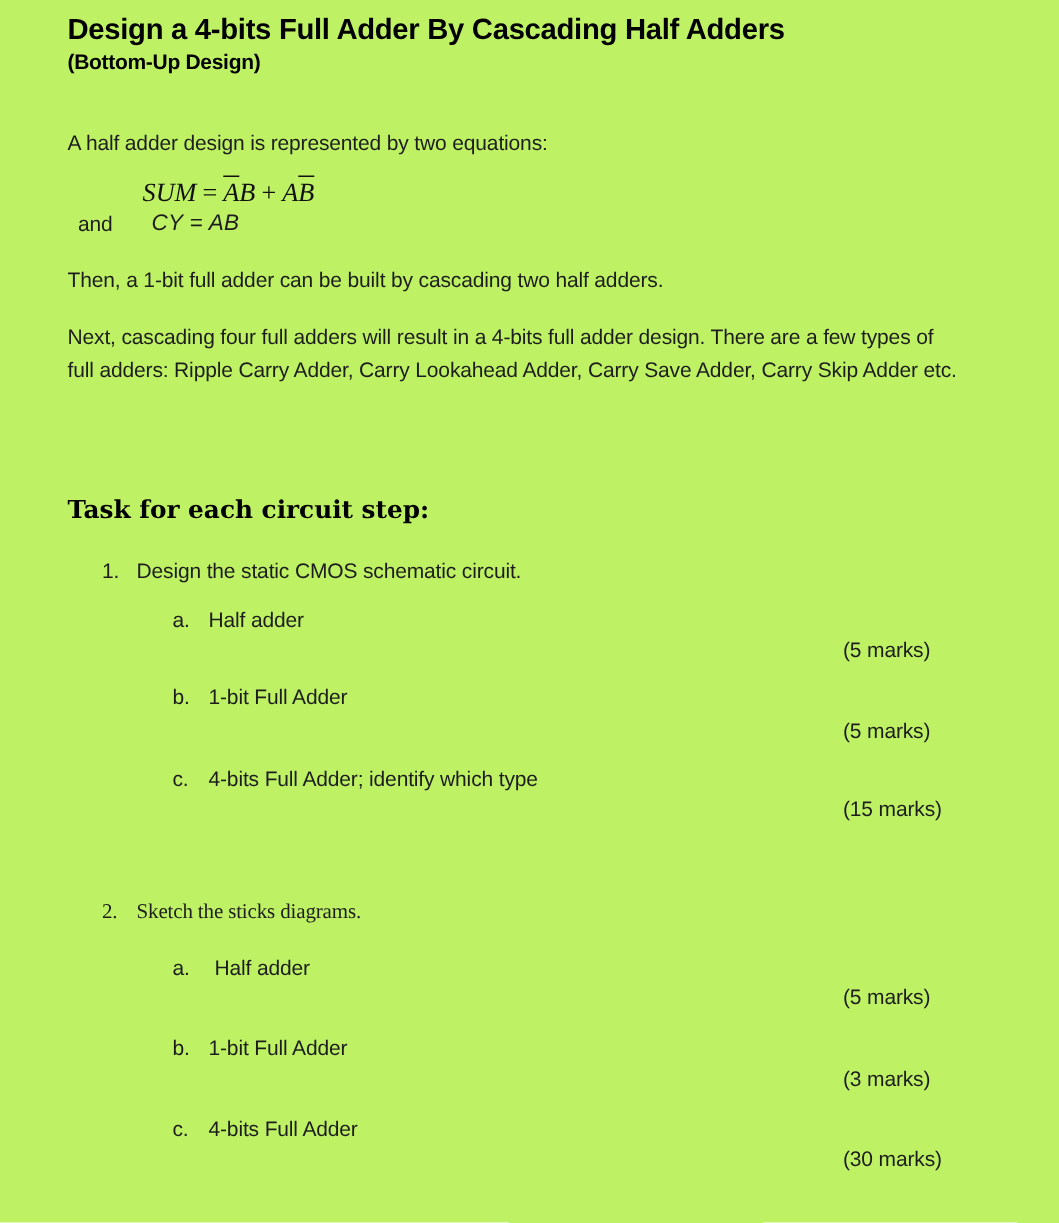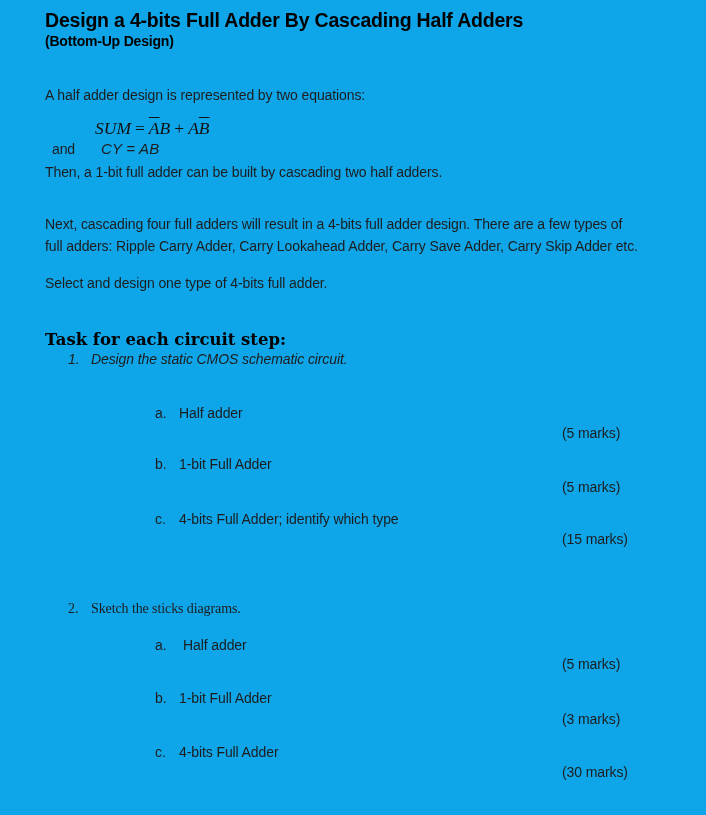--- a/index.html
+++ b/index.html
@@ -1,20 +1,20 @@
 <!DOCTYPE html>
 <html><head>
 <meta charset="utf-8">
 <style>
   html, body { margin: 0; padding: 0; background: #ffffff; }
   .page {
     position: relative;
     width: 706px;
     height: 815px;
-    background: #0ea5e9;
+    background: #bef264;
     font-family: "Liberation Sans", sans-serif;
     color: #1d1d1d;
     overflow: hidden;
   }
   .abs { position: absolute; }
 
   .doc-title {
     left: 45px; top: 8px;
     font-size: 19.5px;
     font-weight: bold;
@@ -66,49 +66,48 @@
     left: 45px; top: 328px;
     font-family: "DejaVu Serif", serif;
     font-weight: bold;
     font-size: 16.5px;
     color: #000;
     line-height: 23px;
     white-space: nowrap;
   }
   .num-item { left: 68px; }
   .num-item .marker { display: inline-block; width: 23px; }
-  .sub-item { left: 115px; margin-left: 40px; }
+  .sub-item { left: 115px; }
   .sub-item .marker { display: inline-block; width: 24px; }
   .marks { left: 562px; }
 </style>
 </head>
 <body>
 
 <div class="page">
 
   <div class="abs doc-title">Design a 4-bits Full Adder By Cascading Half Adders</div>
   <div class="abs doc-subtitle">(Bottom-Up Design)</div>
 
   <div class="abs equation"><span>SUM</span><span class="op">=</span><span class="ov">A</span><span>B</span><span class="op">+</span><span>A</span><span class="ov">B</span></div>
 
   <div class="abs body-text" style="left:45px; top:86px;">A half adder design is represented by two equations:</div>
 
   <div class="abs body-text and-word">and</div>
   <div class="abs cy-equation">CY = AB</div>
 
-  <div class="abs body-text" style="left:45px; top:163px;text-align:center;">Then, a 1-bit full adder can be built by cascading two half adders.</div>
+  <div class="abs body-text" style="left:45px; top:177px;text-align:center;">Then, a 1-bit full adder can be built by cascading two half adders.</div>
 
   <div class="abs body-text para-multiline" style="left:45px; top:213px;">Next, cascading four full adders will result in a 4-bits full adder design. There are a few types of
 full adders: Ripple Carry Adder, Carry Lookahead Adder, Carry Save Adder, Carry Skip Adder etc.</div>
 
-  <div class="abs body-text" style="left:45px; top:274px;">Select and design one type of 4-bits full adder.</div>
 
   <div class="abs section-heading">Task for each circuit step:</div>
 
-  <div class="abs body-text num-item" style="top:350px;font-style:italic;"><span class="marker">1.</span><span>Design the static CMOS schematic circuit.</span></div>
+  <div class="abs body-text num-item" style="top:371px;"><span class="marker">1.</span><span>Design the static CMOS schematic circuit.</span></div>
 
   <div class="abs body-text sub-item" style="top:404px;"><span class="marker">a.</span><span>Half adder</span></div>
   <div class="abs body-text marks" style="top:424px;">(5 marks)</div>
 
   <div class="abs body-text sub-item" style="top:455px;"><span class="marker">b.</span><span>1-bit Full Adder</span></div>
   <div class="abs body-text marks" style="top:478px;">(5 marks)</div>
 
   <div class="abs body-text sub-item" style="top:510px;"><span class="marker">c.</span><span>4-bits Full Adder; identify which type</span></div>
   <div class="abs body-text marks" style="top:530px;">(15 marks)</div>
 

